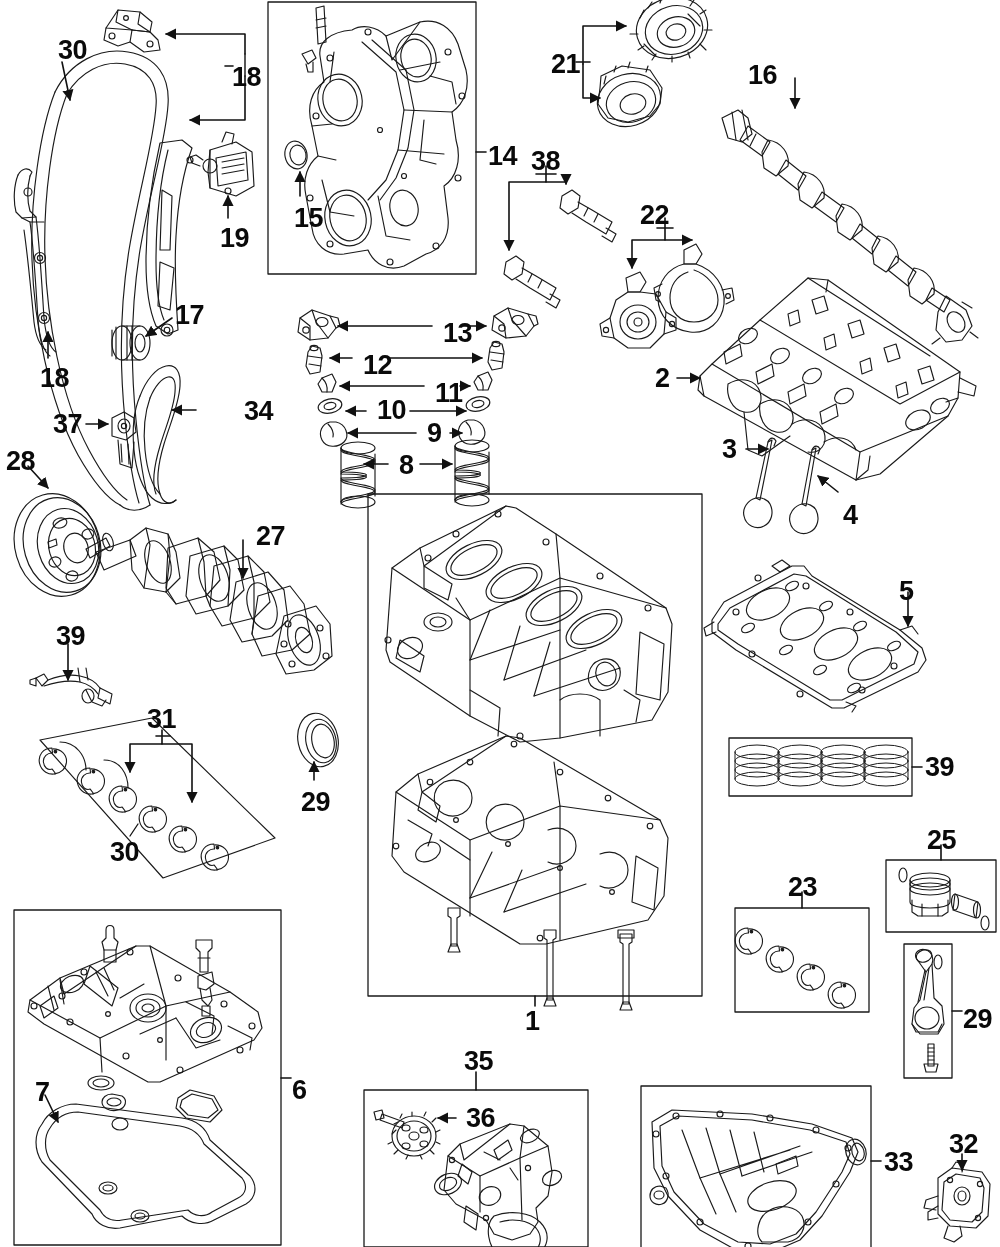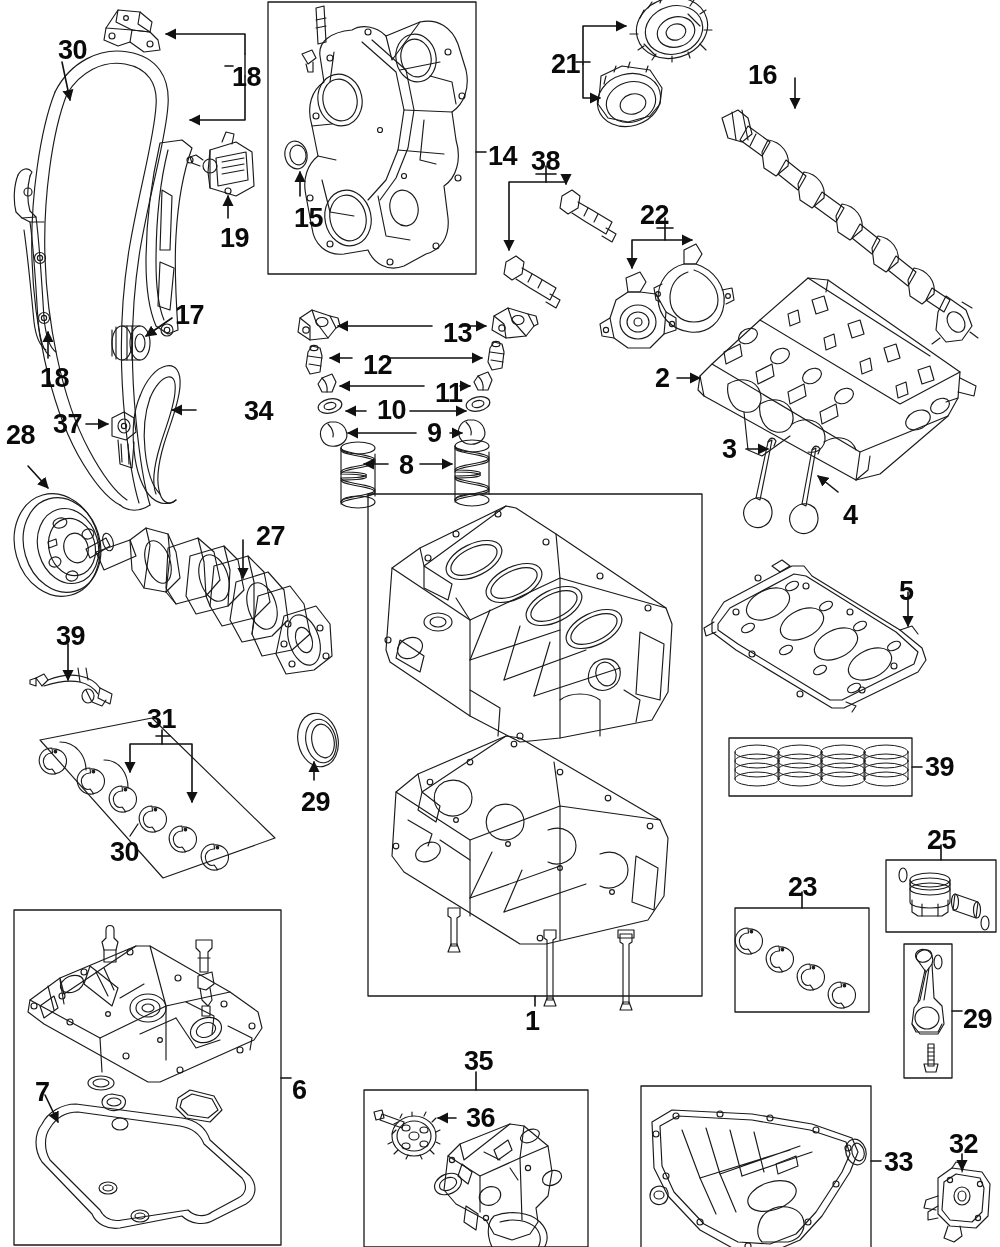--- a/index.html
+++ b/index.html
@@ -823,21 +823,21 @@
   <div class="lbl" style="left:40px;top:365px;">18</div>
   <div class="lbl" style="left:220px;top:225px;">19</div>
   <div class="lbl" style="left:58px;top:37px;">30</div>
   <div class="lbl" style="left:551px;top:51px;">21</div>
   <div class="lbl" style="left:640px;top:202px;">22</div>
   <div class="lbl" style="left:788px;top:874px;">23</div>
   <div class="lbl" style="left:963px;top:1006px;">29</div>
   <div class="lbl" style="left:927px;top:827px;">25</div>
   <div class="lbl" style="left:925px;top:754px;">39</div>
   <div class="lbl" style="left:231px;top:523px;margin-left:25px;">27</div>
-  <div class="lbl" style="left:6px;top:422px;">28</div>
+  <div class="lbl" style="left:6px;top:448px;">28</div>
   <div class="lbl" style="left:301px;top:789px;">29</div>
   <div class="lbl" style="left:110px;top:839px;">30</div>
   <div class="lbl" style="left:147px;top:706px;">31</div>
   <div class="lbl" style="left:949px;top:1131px;">32</div>
   <div class="lbl" style="left:884px;top:1149px;">33</div>
   <div class="lbl" style="left:200px;top:398px;margin-left:44px;">34</div>
   <div class="lbl" style="left:464px;top:1048px;">35</div>
   <div class="lbl" style="left:466px;top:1105px;">36</div>
   <div class="lbl" style="left:53px;top:411px;">37</div>
   <div class="lbl" style="left:531px;top:148px;">38</div>

